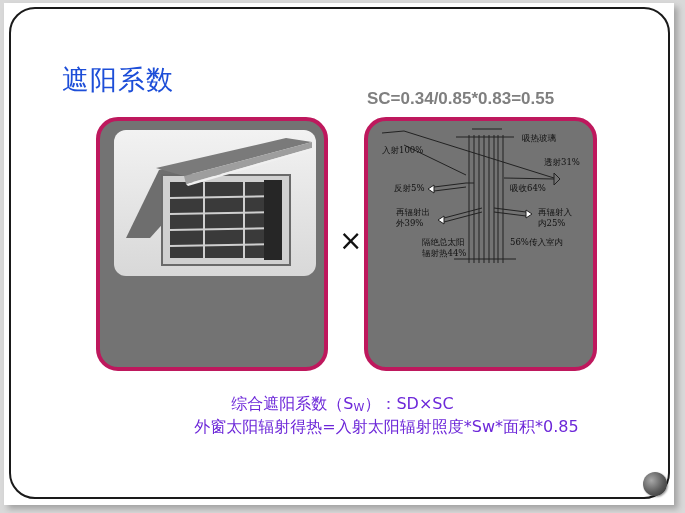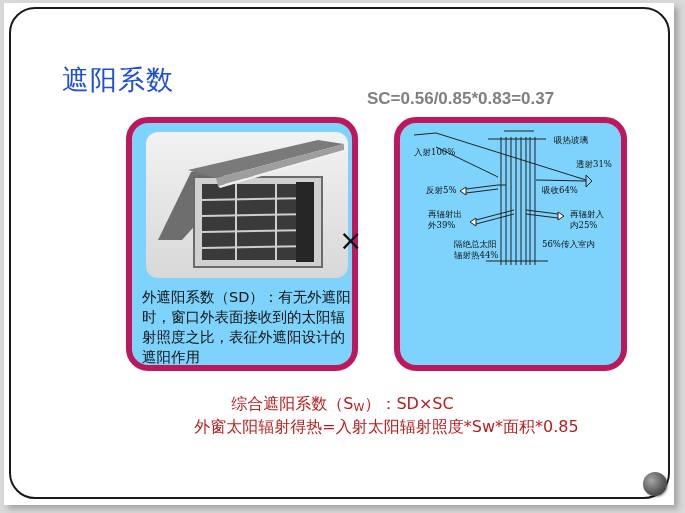--- a/index.html
+++ b/index.html
@@ -22,62 +22,62 @@
     font-family:"DejaVu Serif", serif; font-size:27px; color:#1d4ed8;
     letter-spacing:1px;
   }
   .formula {
     position:absolute; left:367px; top:89px;
     font-family:"Liberation Sans", sans-serif; font-weight:bold; font-size:17px;
     color:#7f7f7f;
   }
   .card {
     position:absolute; box-sizing:border-box;
-    border:6px solid #be185d; border-radius:22px; background:#7dd3fc;margin-left:30px;
+    border:4px solid #be185d; border-radius:22px; background:#737373;
   }
   .card.left  { left:96px;  top:117px; width:232px; height:254px; }
   .card.right { left:364px; top:117px; width:233px; height:254px; }
   .card-text {
     position:absolute; left:10px; top:164px; width:215px;
     font-size:14.5px; line-height:20px; color:#111;
   }
   .card.right .card-text { left:16px; top:166px; }
   .img-box {
     position:absolute; left:14px; top:9px; width:202px; height:146px;
     border-radius:12px;
     background:linear-gradient(180deg,#f2f2f2 0%,#d8d8d8 100%);
   }
   .diagram { position:absolute; left:6px; top:2px; width:222px; height:140px; }
   .times {
     position:absolute; left:339px; top:224px; font-size:28px; color:#111;
     font-family:"DejaVu Sans", sans-serif;
   }
   .bottom {
     position:absolute; left:0; width:685px; text-align:center;
-    font-size:16px; color:#b91c1c;
+    font-size:16px; color:#6d28d9;
   }
   .bottom.l1 { top:394px; }
   .bottom.l2 { top:417px;margin-left:44px; }
   .sub { font-size:11px; vertical-align:-2px; }
   .nav-ball {
     position:absolute; left:643px; top:472px; width:24px; height:24px;
     border-radius:50%;
     background:radial-gradient(circle at 35% 35%, #a8a8a8 0%, #5a5a5a 55%, #2c2c2c 100%);
     box-shadow: 1px 1px 2px rgba(0,0,0,0.4);
   }
   .dlabel { font-family:"DejaVu Serif", serif; font-size:8.5px; fill:#111; }
 </style>
 </head>
 <body>
 
 <div class="slide"></div>
 <div class="frame"></div>
 
 <div class="title">遮阳系数</div>
-<div class="formula">SC=0.56/0.85*0.83=0.37</div>
+<div class="formula">SC=0.34/0.85*0.83=0.55</div>
 
 <div class="card left">
   <div class="img-box">
     <svg width="202" height="146" viewBox="0 0 202 146">
 
       <polygon points="45,40 72,32 72,68 36,108 12,108" fill="#6e6e6e"></polygon>
 
       <rect x="48" y="45" width="128" height="90" fill="#d0d0d0" stroke="#6a6a6a" stroke-width="2"></rect>
       <rect x="56" y="52" width="112" height="76" fill="#3a3a3a"></rect>
       <g stroke="#cfcfcf" stroke-width="2">
@@ -88,21 +88,20 @@
         <line x1="90" y1="52" x2="90" y2="128"></line>
         <line x1="130" y1="52" x2="130" y2="128"></line>
       </g>
       <rect x="150" y="50" width="18" height="80" fill="#262626"></rect>
 
       <polygon points="42,38 172,8 198,12 70,46" fill="#7a7a7a"></polygon>
       <polygon points="70,46 198,12 198,18 72,54" fill="#9e9e9e"></polygon>
       <polygon points="72,54 198,18 198,20 74,56" fill="#f0f0f0"></polygon>
     </svg>
   </div>
-  <div class="card-text">外遮阳系数（SD）：有无外遮阳时，窗口外表面接收到的太阳辐射照度之比，表征外遮阳设计的遮阳作用</div>
 </div>
 
 <div class="times">×</div>
 
 <div class="card right">
   <svg class="diagram" viewBox="0 0 222 140">
 
     <g stroke="#222" stroke-width="1">
       <line x1="95" y1="12" x2="95" y2="140"></line>
       <line x1="129" y1="12" x2="129" y2="140"></line>

